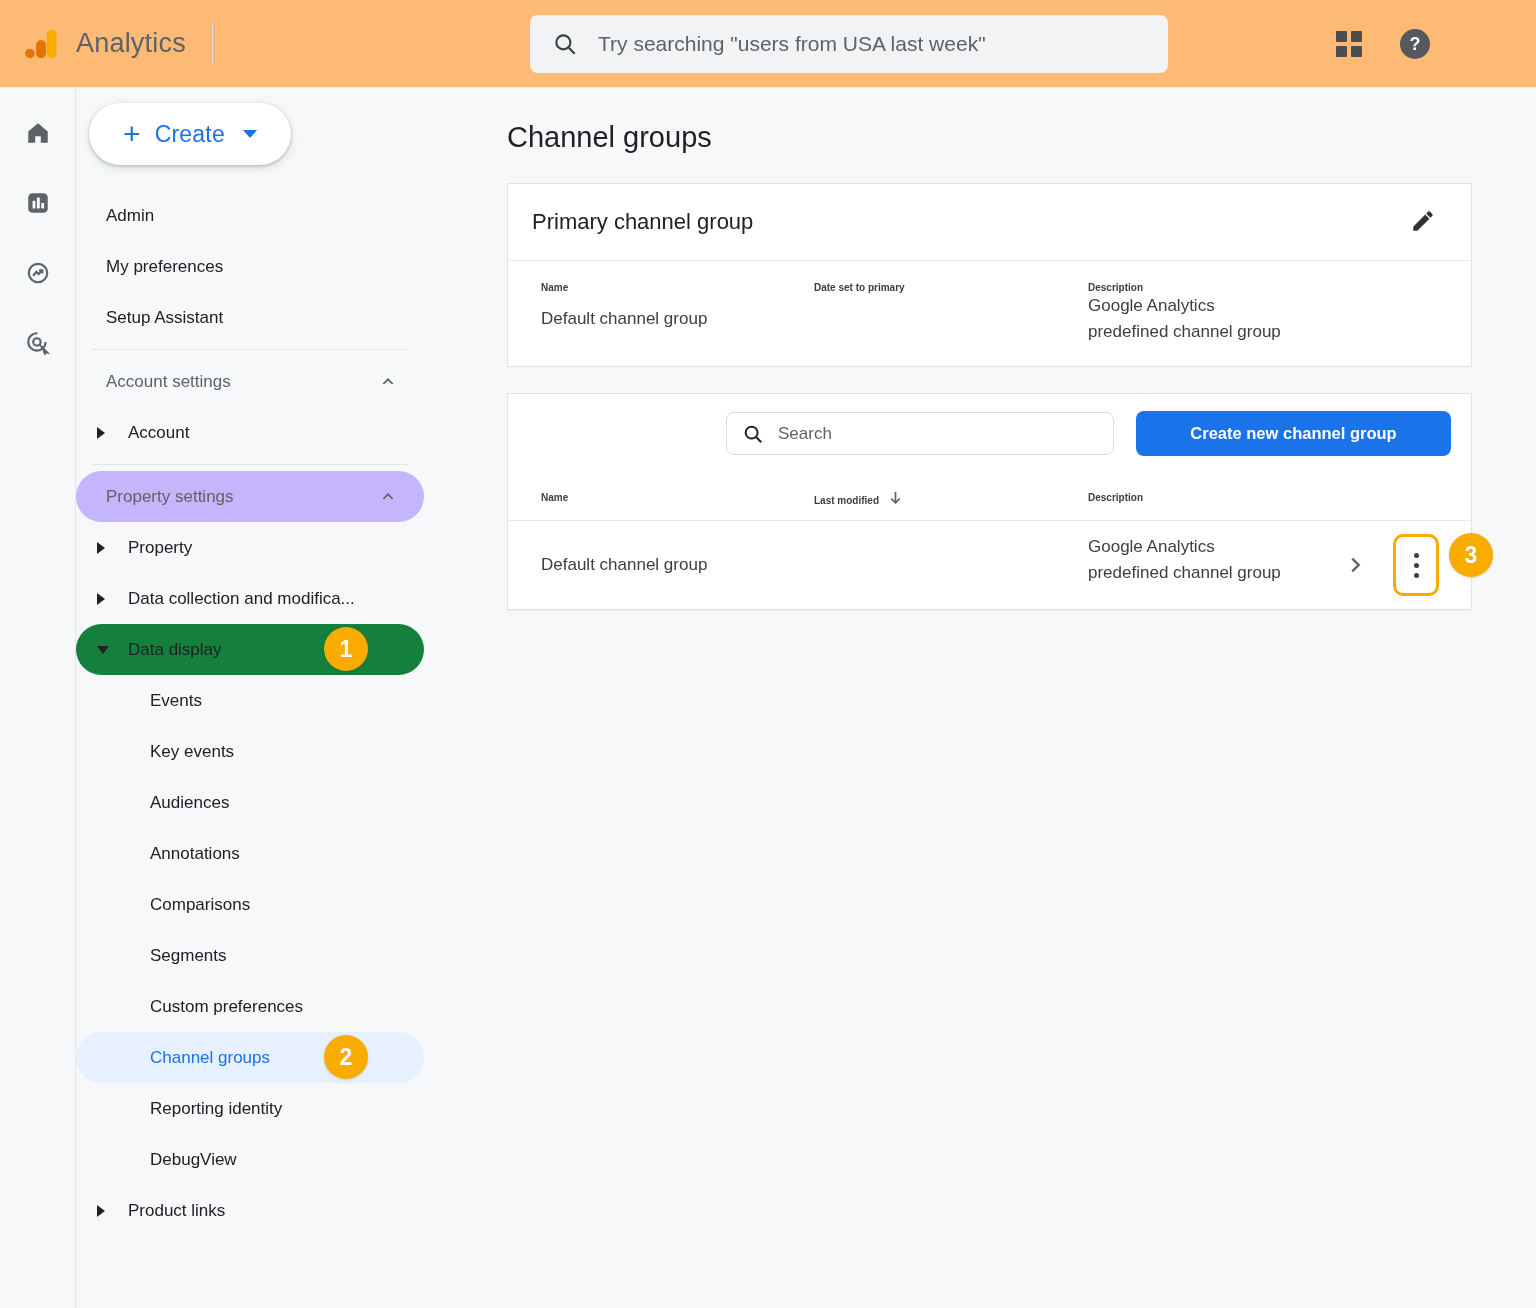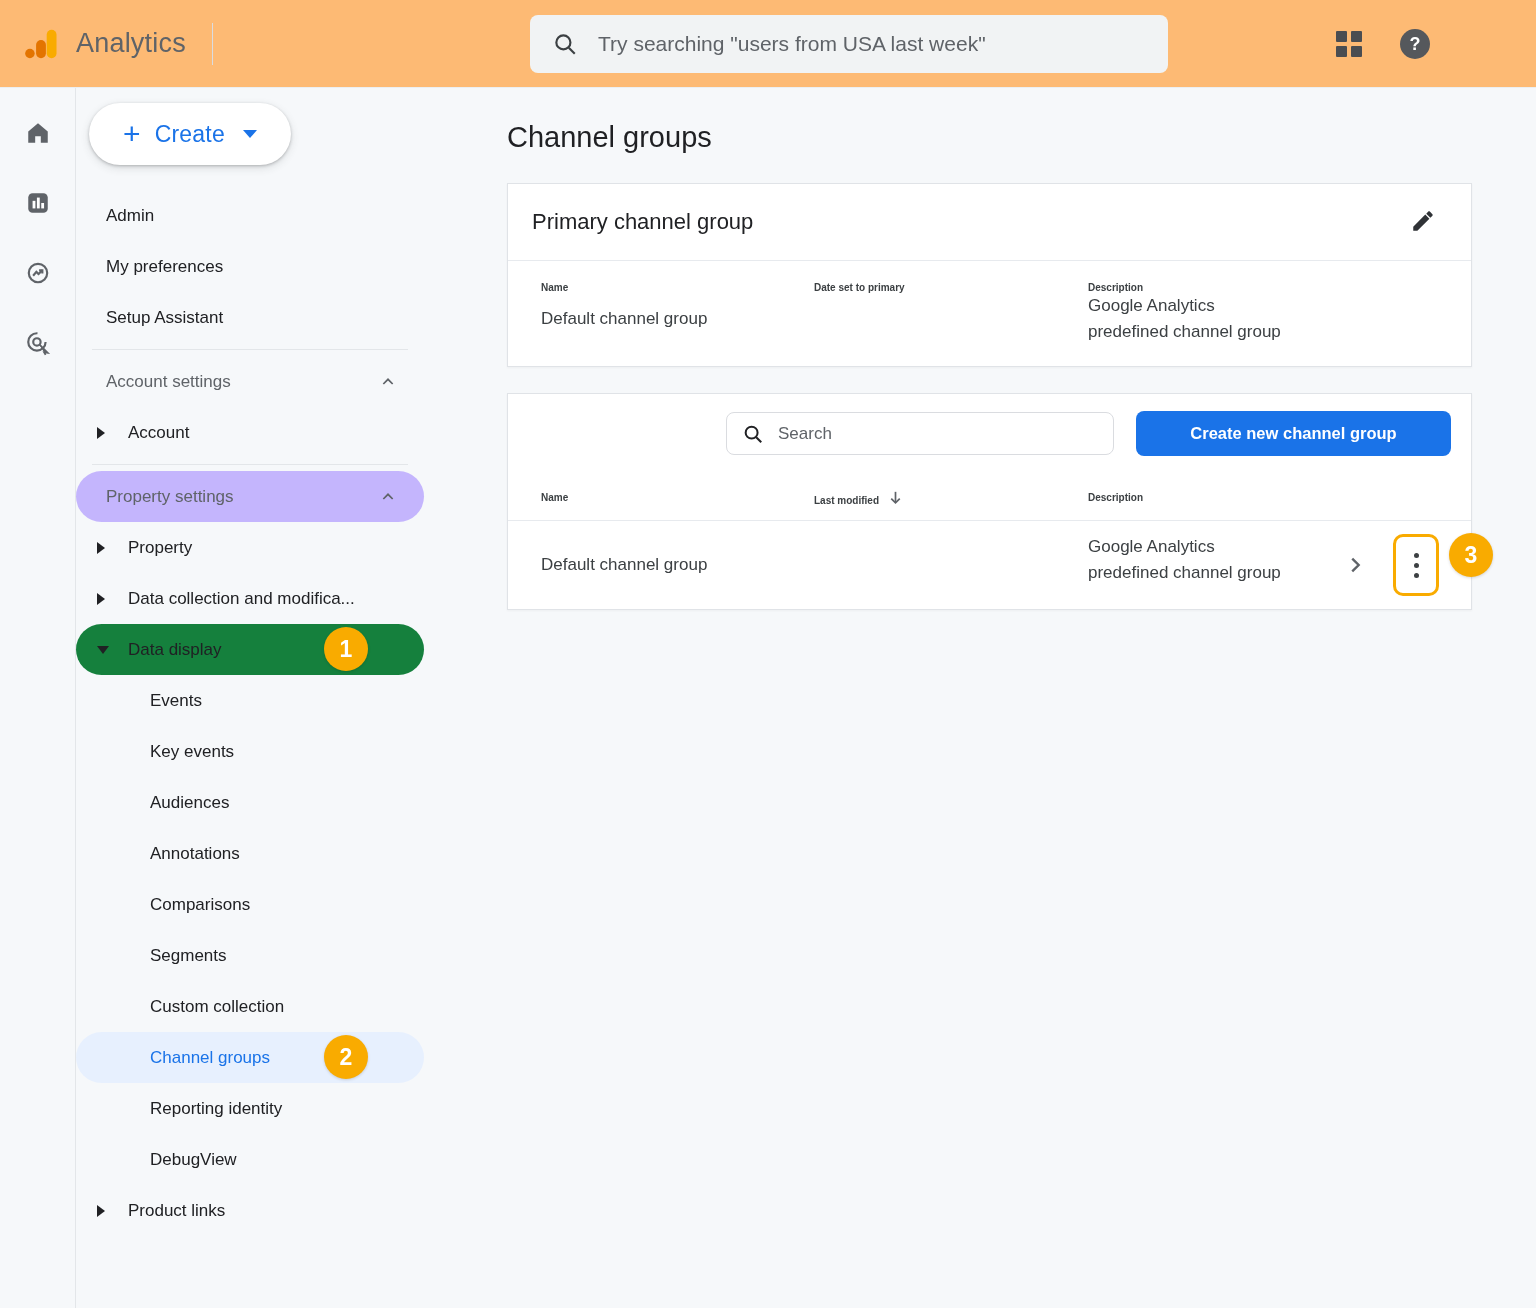--- a/index.html
+++ b/index.html
@@ -281,21 +281,21 @@
       <div class="srow l3">
         <span class="label">Annotations</span>
       </div>
       <div class="srow l3">
         <span class="label">Comparisons</span>
       </div>
       <div class="srow l3">
         <span class="label">Segments</span>
       </div>
       <div class="srow l3">
-        <span class="label">Custom collection</span>
+        <span class="label">Custom preferences</span>
       </div>
       <div class="srow l3 active">
         <span class="label">Channel groups</span>
         <span class="badge">2</span>
       </div>
       <div class="srow l3">
         <span class="label">Reporting identity</span>
       </div>
       <div class="srow l3">
         <span class="label">DebugView</span>

